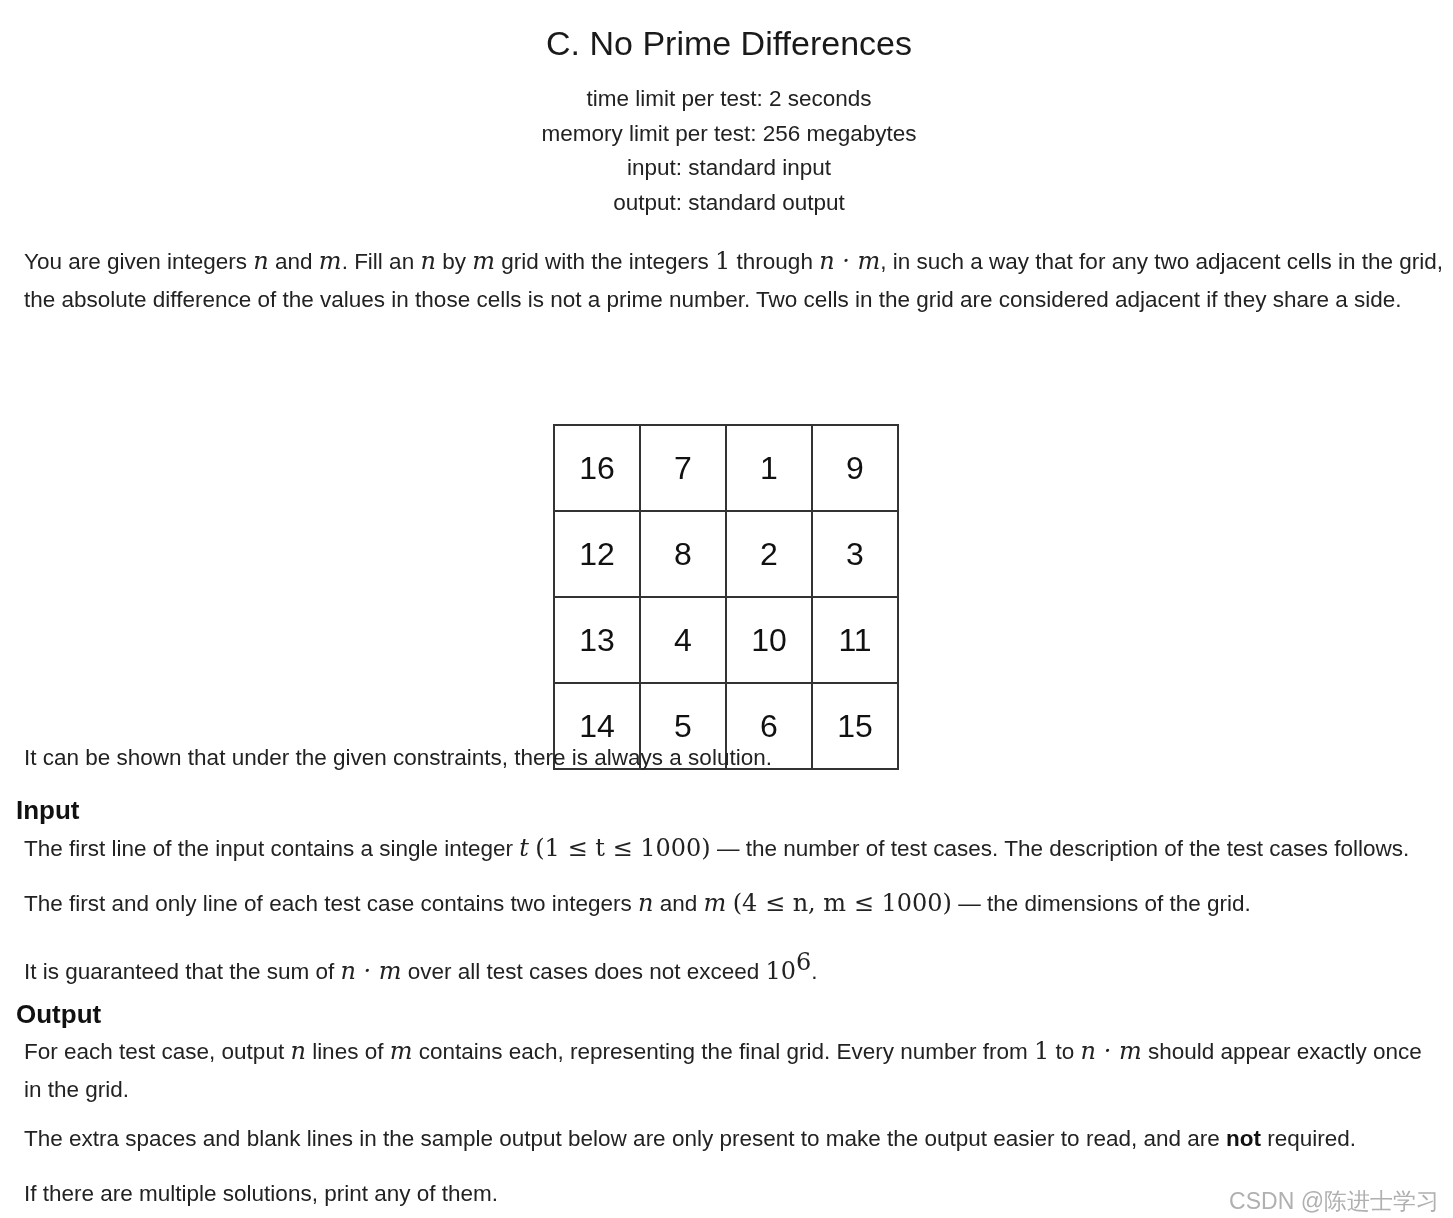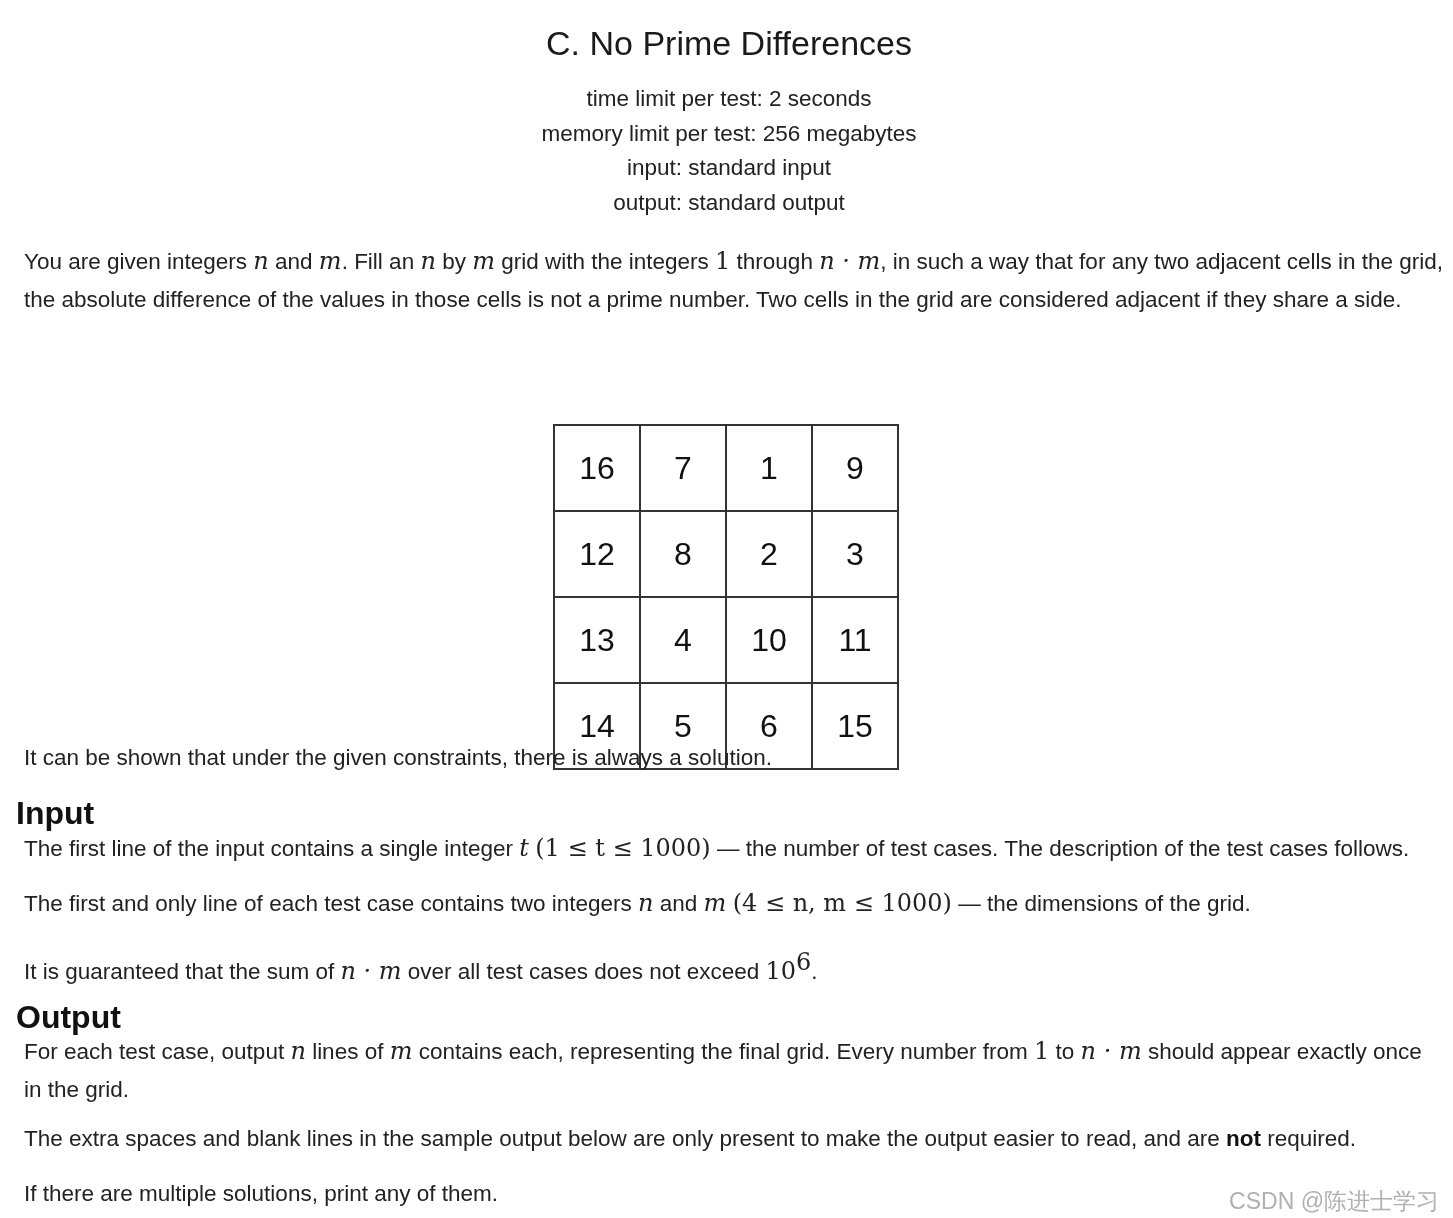--- a/index.html
+++ b/index.html
@@ -5,21 +5,21 @@
   html, body { margin:0; padding:0; background:#ffffff; }
   body { width:1453px; height:1218px; position:relative; overflow:hidden;
          font-family:"Liberation Sans", sans-serif; color:#222222; }
   .title { position:absolute; top:24px; left:0; width:1458px; text-align:center;
            font-size:34px; color:#1a1a1a; }
   .meta { position:absolute; top:82px; left:0; width:1458px; text-align:center;
           font-size:22.5px; line-height:34.5px; color:#222; }
   .para { position:absolute; left:24px; width:1420px; font-size:22.5px; line-height:38px; color:#222; }
   .math { font-family:"DejaVu Serif", serif; font-style:italic; font-size:24px; }
   .mathr { font-family:"DejaVu Serif", serif; font-size:24px; }
-  .h { position:absolute; left:16px; font-size:32px; font-weight:bold; color:#111; }
+  .h { position:absolute; left:16px; font-size:26px; font-weight:bold; color:#111; }
   .grid { position:absolute; left:553px; top:376px; border-collapse:collapse;
           border:2px solid #444;margin-top:48px; }
   .grid td { width:84px; height:84px; border:2px solid #333; text-align:center;
              font-size:32px; color:#111; padding:0; }
   .watermark { position:absolute; right:14px; top:1186px; font-size:23px; color:#b0b0b0; }
   b { font-weight:bold; color:#111; }
   sup { font-size:15px; }
 </style>
 </head>
 <body>

